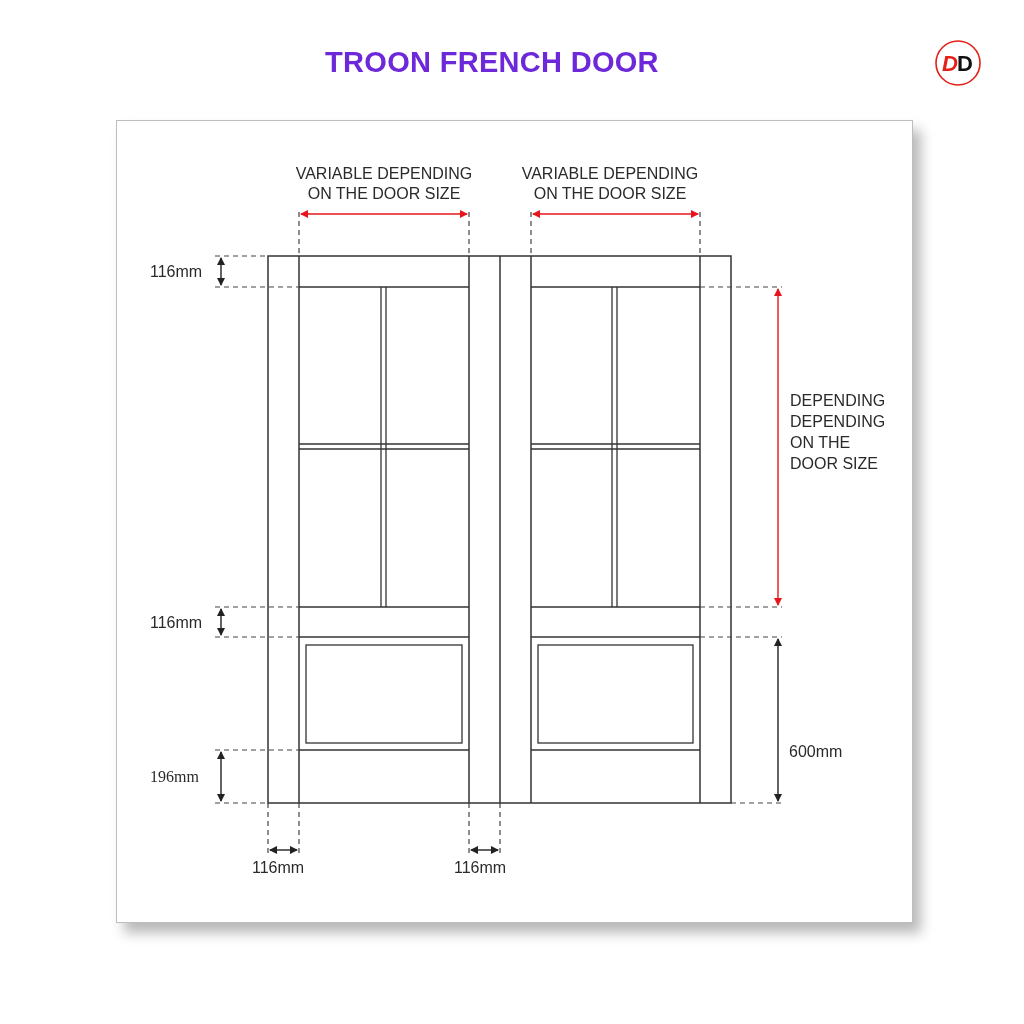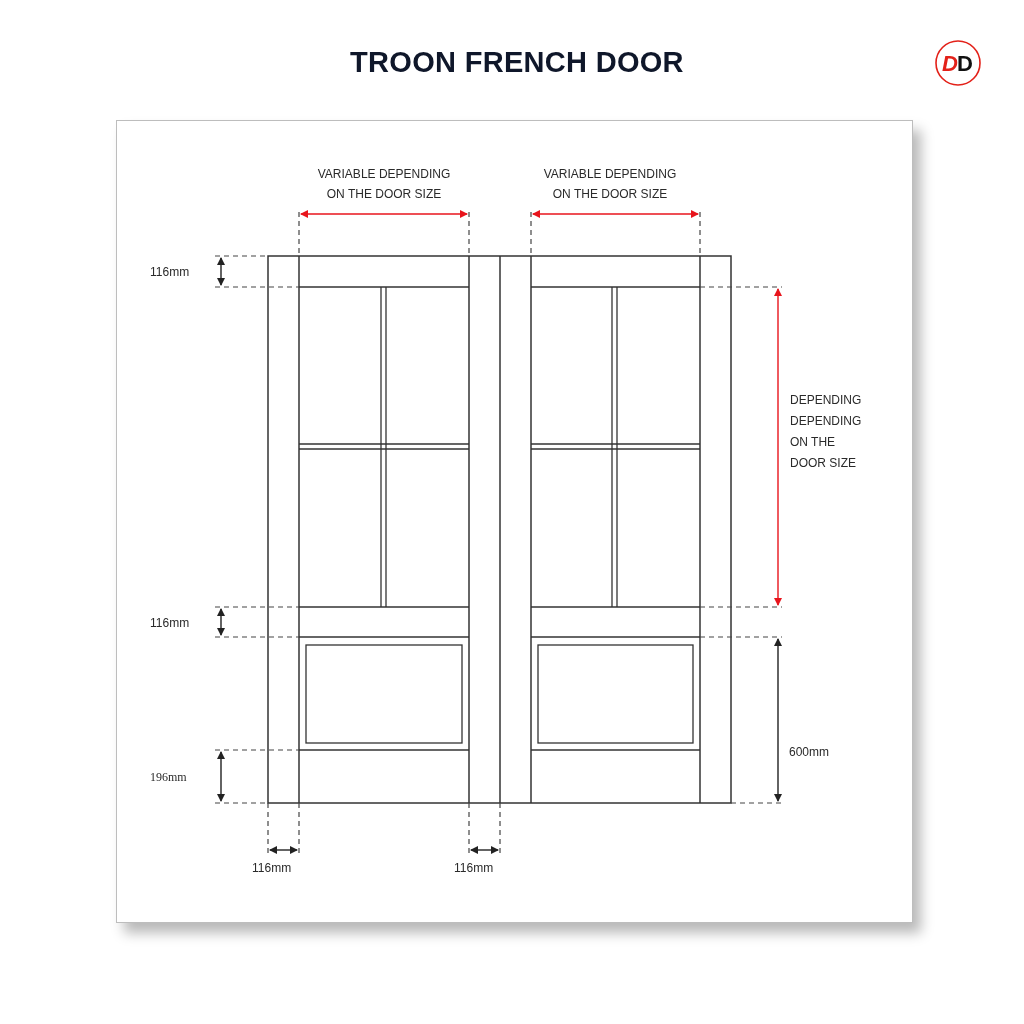--- a/index.html
+++ b/index.html
@@ -1,25 +1,25 @@
 <!DOCTYPE html>
 <html><head>
 <meta charset="utf-8">
 <style>
   html, body { margin: 0; padding: 0; background: #ffffff; }
   body { width: 1024px; height: 1024px; position: relative; overflow: hidden;
          font-family: "Liberation Sans", "DejaVu Sans", sans-serif; color: #222; }
   .title { position: absolute; left: 0; width: 984px; top: 46px; text-align: center;
-           font-size: 29px; font-weight: bold; color: #0f172a; letter-spacing: 0.3px; padding-left: 25px; }
+           font-size: 29px; font-weight: bold; color: #6d28d9; letter-spacing: 0.3px; }
   .logo { position: absolute; left: 934px; top: 39px; width: 48px; height: 48px; }
   .card { position: absolute; left: 116px; top: 120px; width: 795px; height: 801px;
           background: #fff; border: 1px solid #bdbdbd;
           box-shadow: 8px 10px 12px rgba(0,0,0,0.28); }
   svg.drawing { position: absolute; left: 0; top: 0; }
-  .lbl { position: absolute; font-size: 12px; color: #2a2a2a; line-height: 20px; }
+  .lbl { position: absolute; font-size: 16px; color: #2a2a2a; line-height: 20px; }
   .lbl.center { text-align: center; }
 </style>
 </head>
 <body>
 
 <div class="title">TROON FRENCH DOOR</div>
 
 <div class="logo">
   <svg width="48" height="48" viewBox="0 0 48 48">
     <circle cx="24" cy="24" r="22" fill="#fff" stroke="#e32119" stroke-width="1.6"></circle>

